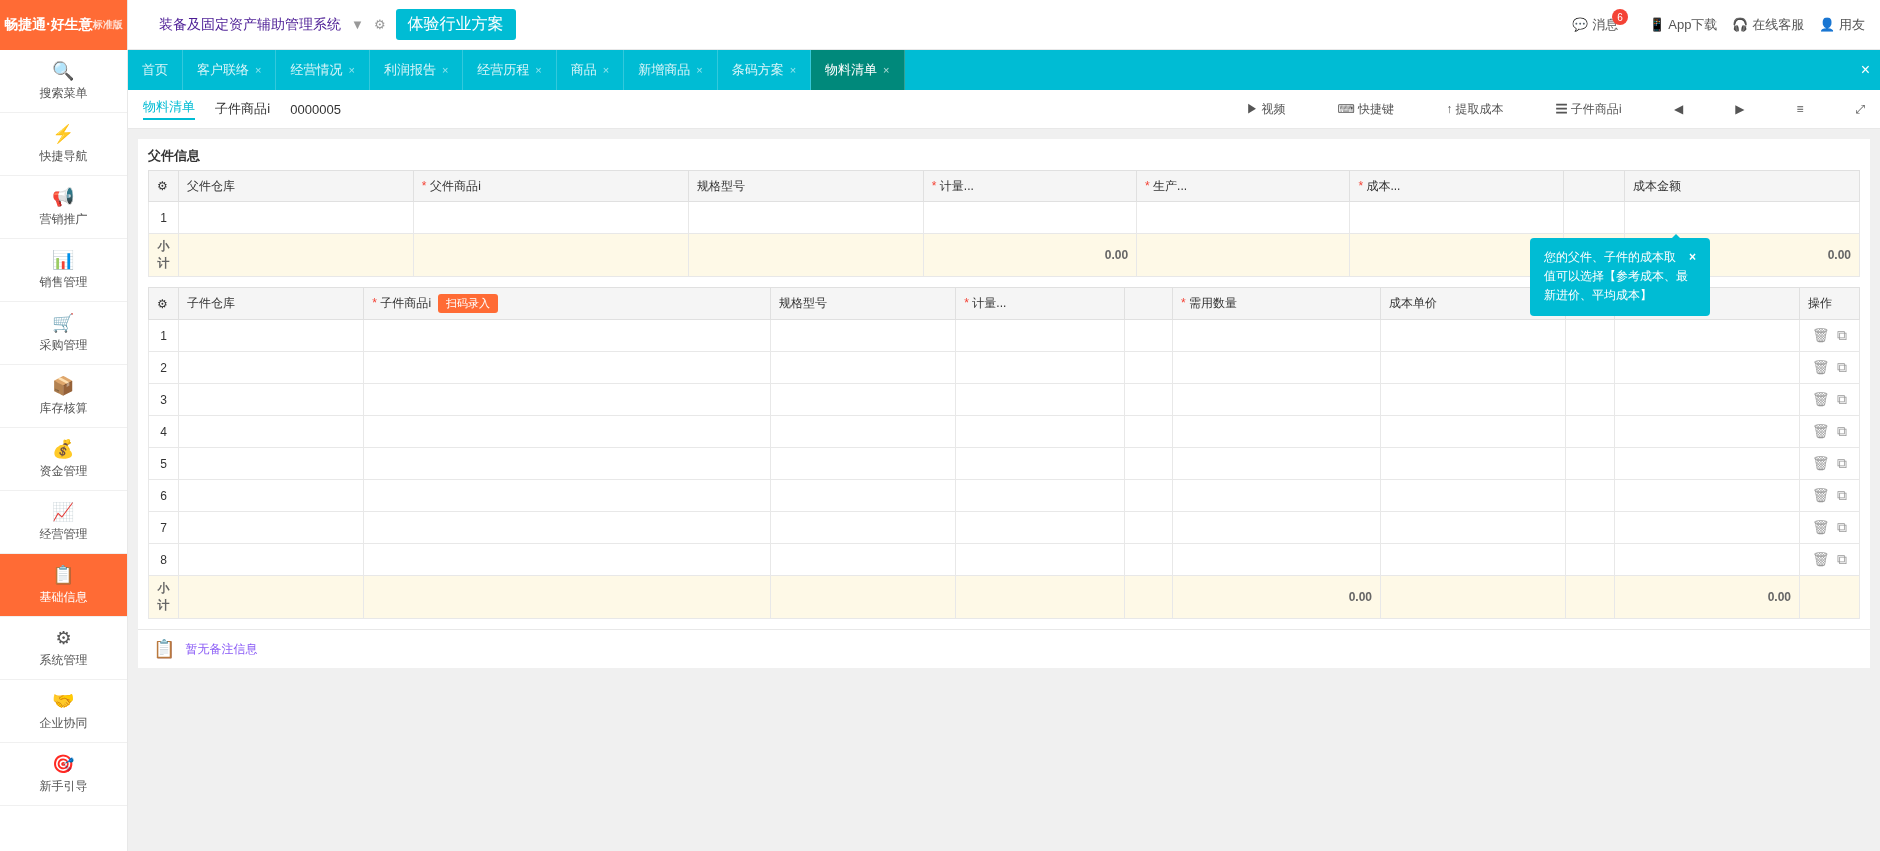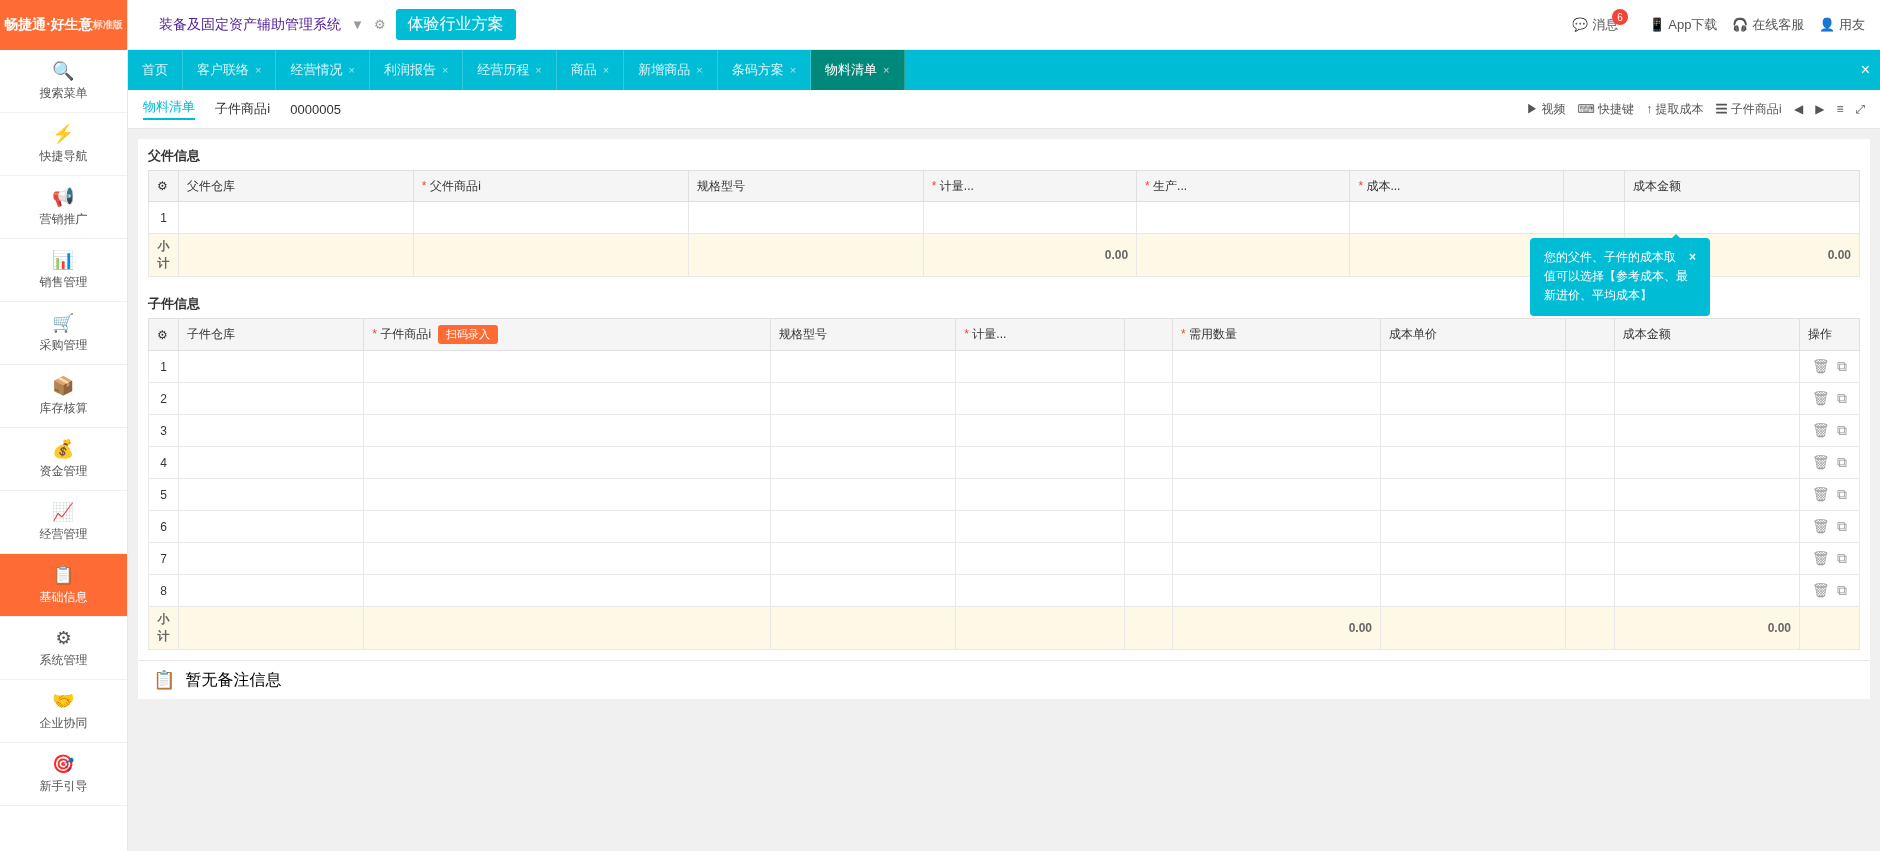--- a/index.html
+++ b/index.html
@@ -179,21 +179,21 @@
       color: #333;
     }
     .sub-header-right {
       margin-left: auto;
       display: flex;
       align-items: center;
       gap: 12px;
       font-size: 12px;
       color: #555;
     }
-    .sub-header-right span { cursor: pointer; }
+    .sub-header-right span { cursor: pointer; margin-left: 40px; }
 
     
     .section {
       padding: 0 10px 10px;
       background: #fff;
     }
     .section-title {
       font-size: 13px;
       font-weight: bold;
       color: #333;
@@ -481,21 +481,20 @@
                 <td></td>
                 <td></td>
                 <td></td>
                 <td class="num-right">0.00</td>
               </tr>
             </tbody>
           </table>
         </div>
 
         <div class="section">
-          <div class="section-title">子件信息</div>
           <table class="data-table">
             <thead>
               <tr>
                 <th>⚙</th>
                 <th>子件仓库</th>
                 <th><span style="color:#f44336">* </span>子件商品ℹ &nbsp;<button class="scan-btn">扫码录入</button></th>
                 <th>规格型号</th>
                 <th><span style="color:#f44336">* </span>计量...</th>
                 <th></th>
                 <th><span style="color:#f44336">* </span>需用数量</th>
@@ -646,19 +645,19 @@
                 <td></td>
                 <td class="num-right">0.00</td>
                 <td></td>
               </tr>
             </tbody>
           </table>
         </div>
 
         <div class="bottom-section">
           <span style="font-size:18px;color:#00bcd4;">📋</span>
-          <span style="color:#000000;font-size:16px;">暂无备注信息</span>
+          <span style="color:#8b5cf6;font-size:12px;">暂无备注信息</span>
         </div>
 
       </div>
     </div>
   </div>
 </div>
 
 </body></html>

